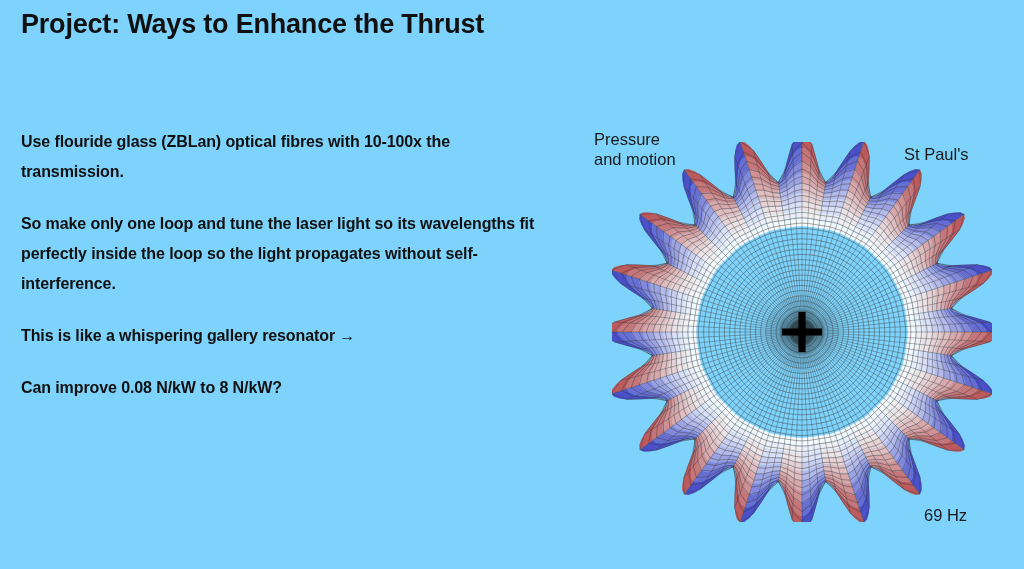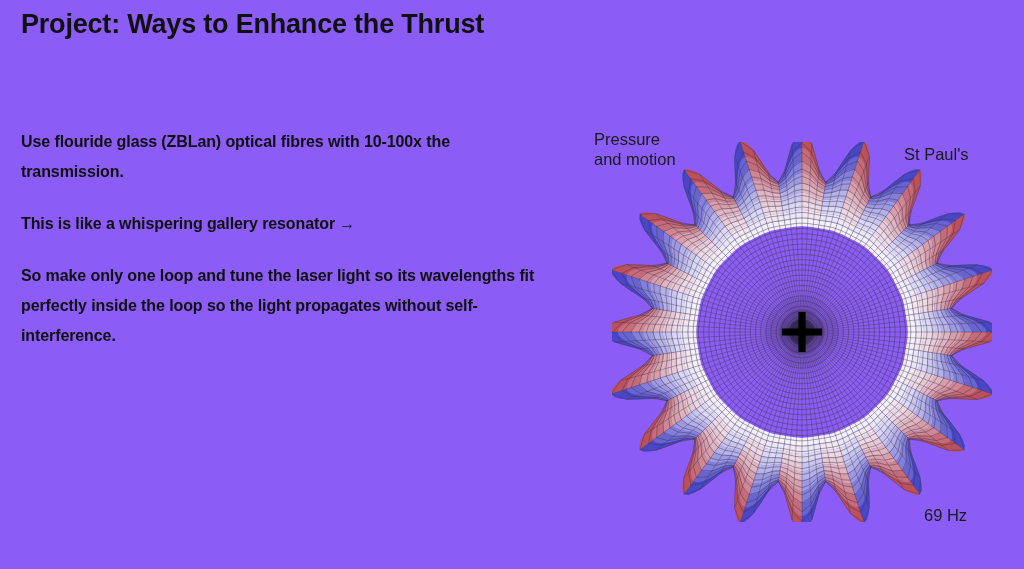--- a/index.html
+++ b/index.html
@@ -12,21 +12,21 @@
     height: 569px;
     position: relative;
     overflow: hidden;
     font-family: "Liberation Sans", sans-serif;
     color: #000000;
   }
 
   #slide {
     position: absolute;
     inset: 0;
-    background: #8b5cf6;
+    background: #7dd3fc;
   }
 
   #slide-title {
     position: absolute;
     left: 21px;
     top: 9px;
     font-size: 27px;
     font-weight: bold;
     letter-spacing: -0.2px;
     color: #101010;
@@ -94,22 +94,23 @@
 </style>
 </head>
 <body>
 
 <div id="slide">
 
   <div id="slide-title">Project: Ways to Enhance the Thrust</div>
 
   <div id="body-text">
     <p class="para">Use flouride glass (ZBLan) optical fibres with 10-100x the transmission.</p>
+    <p class="para">So make only one loop and tune the laser light so its wavelengths fit perfectly inside the loop so the light propagates without self-interference.</p>
     <p class="para">This is like a whispering gallery resonator →</p>
-    <p class="para">So make only one loop and tune the laser light so its wavelengths fit perfectly inside the loop so the light propagates without self-interference.</p>
+    <p class="para">Can improve 0.08 N/kW to 8 N/kW?</p>
   </div>
 
   <div id="figure">
 
     <svg id="resonator" viewBox="-200 -200 400 400" xmlns="http://www.w3.org/2000/svg">
       <g id="mesh-group">
           <path d="M111.26 0.00L111.22 2.18L111.10 4.37L110.91 6.54L110.66 8.71L110.37 10.87L110.05 13.02L109.71 15.18L109.37 17.32L117.26 18.57L117.64 16.27L118.05 13.97L118.46 11.67L118.85 9.35L119.21 7.03L119.48 4.69L119.66 2.35L119.72 0.00Z" fill="rgb(254,253,253)" opacity="0.92"></path>
           <path d="M119.72 0.00L119.66 2.35L119.48 4.69L119.21 7.03L118.85 9.35L118.46 11.67L118.05 13.97L117.64 16.27L117.26 18.57L124.98 19.79L125.41 17.35L125.92 14.90L126.48 12.46L127.05 10.00L127.57 7.52L127.99 5.03L128.26 2.52L128.35 0.00Z" fill="rgb(251,242,242)" opacity="0.92"></path>
           <path d="M128.35 0.00L128.26 2.52L127.99 5.03L127.57 7.52L127.05 10.00L126.48 12.46L125.92 14.90L125.41 17.35L124.98 19.79L132.42 20.97L132.93 18.39L133.61 15.81L134.41 13.24L135.25 10.64L136.04 8.02L136.69 5.37L137.11 2.69L137.26 0.00Z" fill="rgb(245,228,228)" opacity="0.92"></path>
           <path d="M137.26 0.00L137.11 2.69L136.69 5.37L136.04 8.02L135.25 10.64L134.41 13.24L133.61 15.81L132.93 18.39L132.42 20.97L139.44 22.09L140.05 19.37L140.99 16.69L142.16 14.00L143.45 11.29L144.67 8.53L145.69 5.72L146.36 2.87L146.60 0.00Z" fill="rgb(239,209,209)" opacity="0.92"></path>

